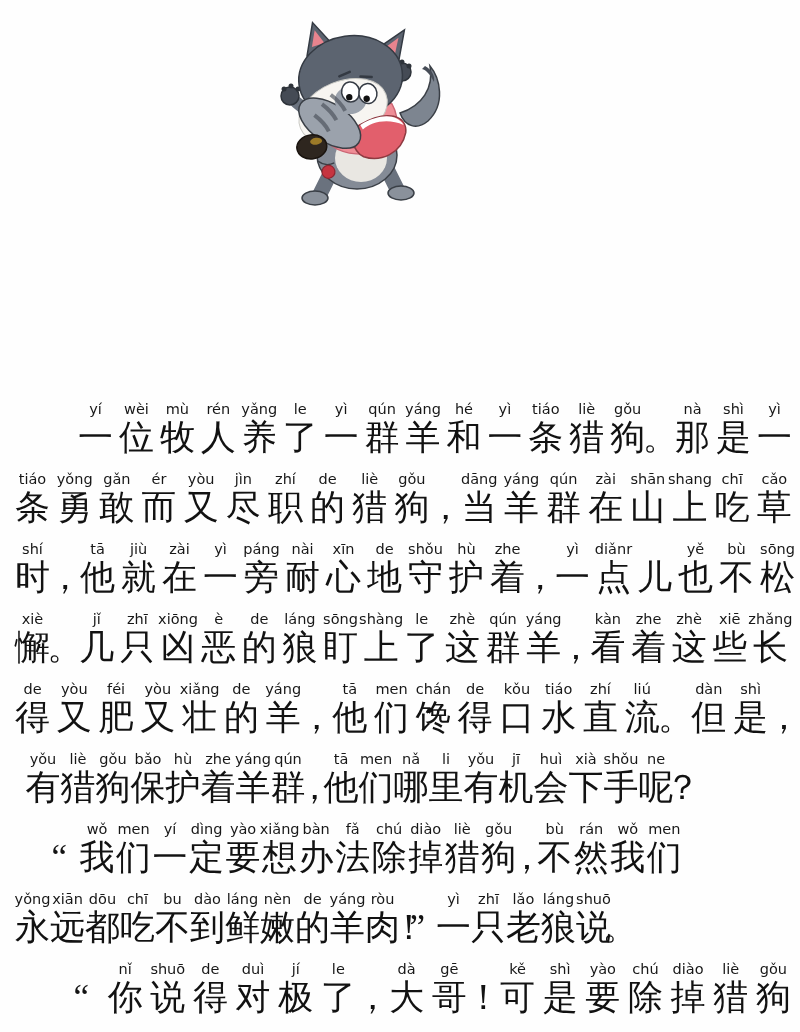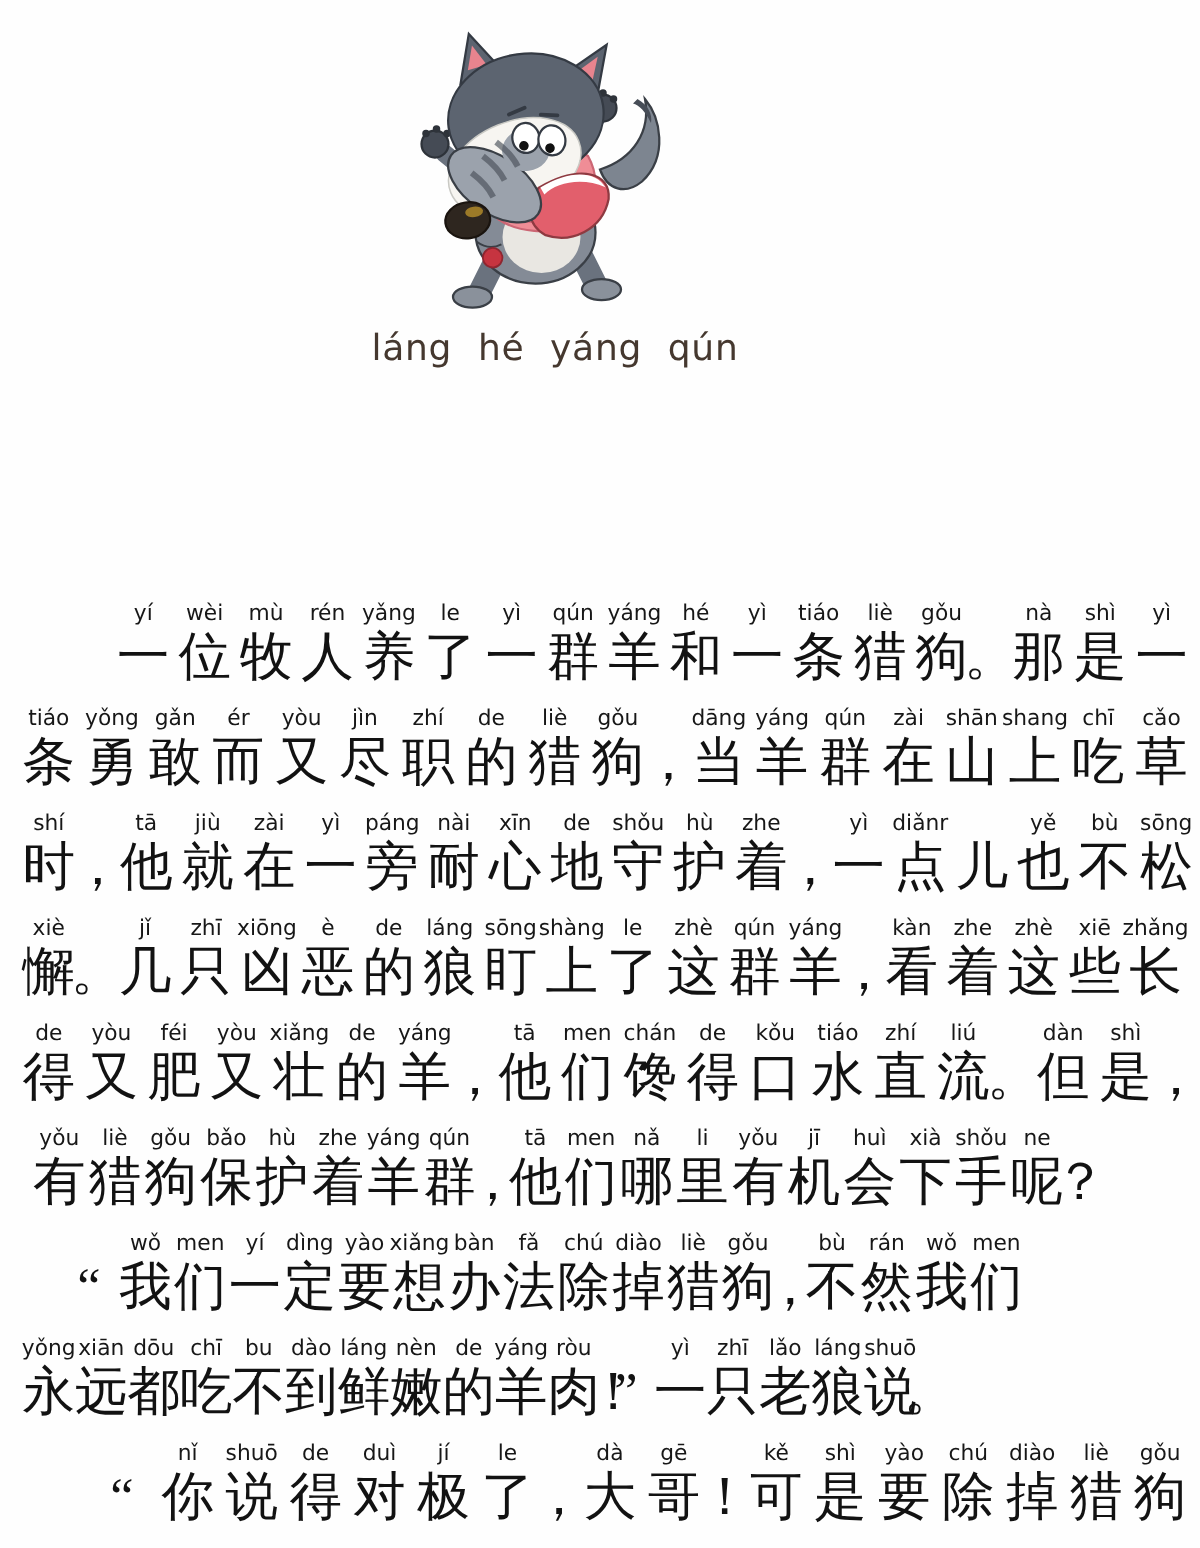--- a/index.html
+++ b/index.html
@@ -93,21 +93,20 @@
       <ellipse cx="105" cy="88" rx="9" ry="10" fill="#ffffff" stroke="#343a43" stroke-width="1.5"></ellipse>
       <circle cx="86" cy="89" r="3.2" fill="#111111"></circle>
       <circle cx="103" cy="93" r="3.2" fill="#111111"></circle>
       <path d="M79,67 l11,-3" stroke="#343a43" stroke-width="2.5" stroke-linecap="round"></path>
       <path d="M100,70 l11,2" stroke="#343a43" stroke-width="2.5" stroke-linecap="round"></path>
     </g>
   </svg>
 </div>
 
 <div class="title-block">
-  <div class="title-pinyin" style="color: rgb(69, 56, 47);">láng hé yáng qún</div>
 </div>
 
 <div class="story">
     <div class="line" style="margin-left: 78px; width: 714px;">
       <div class="cell">
         <span class="py">yí</span>
         <span class="hz" style="color: rgb(18, 18, 18);">一</span>
       </div>
       <div class="cell">
         <span class="py">wèi</span>
@@ -495,21 +494,21 @@
       </div>
       <div class="cell">
         <span class="py">shì</span>
         <span class="hz" style="color: rgb(18, 18, 18);">是</span>
       </div>
       <div class="cell punct">
         <span class="py"></span>
         <span class="hz" style="color: rgb(18, 18, 18);">，</span>
       </div>
     </div>
-    <div class="line" style="margin-left: 22px; width: 707px;">
+    <div class="line" style="margin-left: 5px; width: 707px; justify-content: center;">
       <div class="cell">
         <span class="py">yǒu</span>
         <span class="hz" style="color: rgb(18, 18, 18);">有</span>
       </div>
       <div class="cell">
         <span class="py">liè</span>
         <span class="hz" style="color: rgb(18, 18, 18);">猎</span>
       </div>
       <div class="cell">
         <span class="py">gǒu</span>

